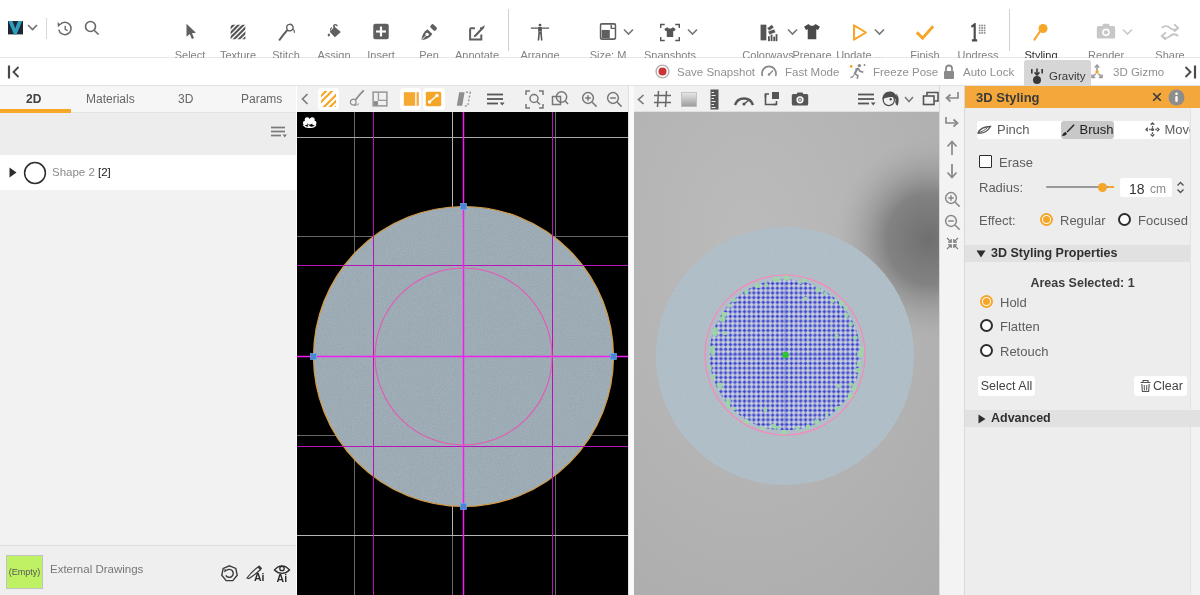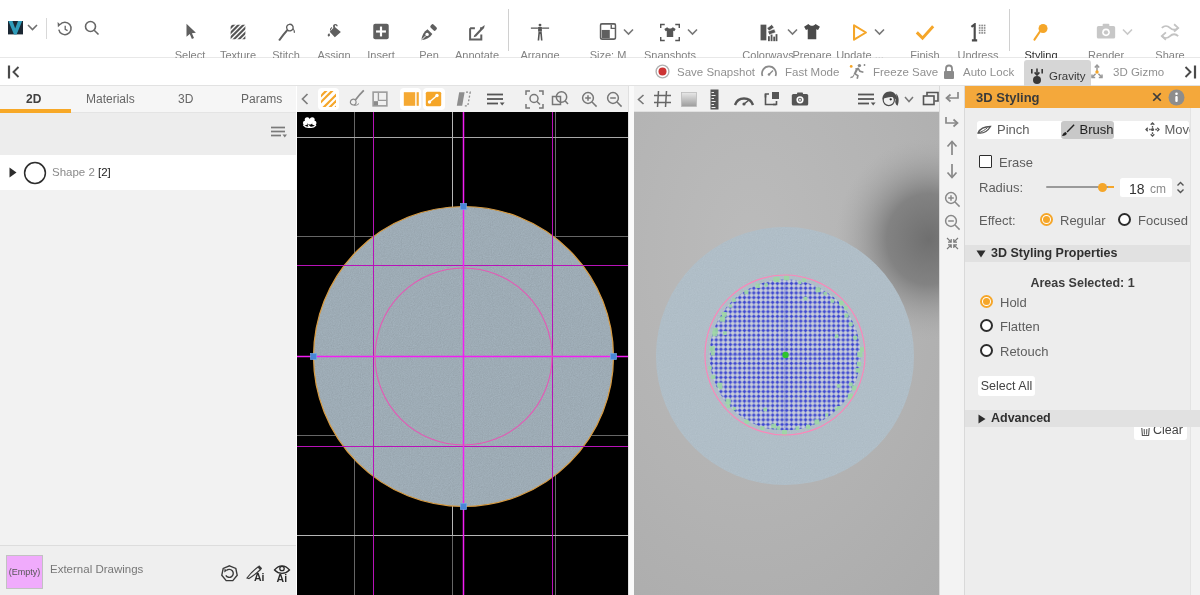--- a/index.html
+++ b/index.html
@@ -18,21 +18,21 @@
 
 #lpanel { position:absolute; left:0; top:86px; width:296px; height:509px; background:#f2f2f2; }
 #tabs { position:absolute; left:0; top:0; width:296px; height:27px; background:#f6f6f6; border-bottom:1px solid #e4e4e4;}
 .tab { position:absolute; top:6px; font-size:12px; color:#666; }
 #tabu { position:absolute; left:0; top:23px; width:71px; height:4px; background:#f7a827; }
 #searchrow { position:absolute; left:0; top:27px; width:296px; height:42px; background:#ededed; }
 #searchbox { position:absolute; left:6px; top:12px; width:257px; height:18px; background:#fff; border-radius:9px; }
 #searchbox span { position:absolute; left:10px; top:2px; font-size:12.5px; color:#9b9b9b; }
 #shaperow { position:absolute; left:0; top:69px; width:296px; height:35px; background:#fff; }
 #lbottom { position:absolute; left:0; top:459px; width:296px; height:50px; background:#efefef; border-top:1px solid #ddd; }
-#emptybox { position:absolute; left:6px; top:9px; width:37px; height:34px; background:#f0abfc; border:1px solid #c2c2c2; font-size:9px; color:#555; text-align:center; line-height:32px;}
+#emptybox { position:absolute; left:6px; top:9px; width:37px; height:34px; background:#bef264; border:1px solid #c2c2c2; font-size:9px; color:#555; text-align:center; line-height:32px;}
 
 #v2d { position:absolute; left:297px; top:86px; width:331px; height:509px; }
 #tb2d { position:absolute; left:0; top:0; width:331px; height:26px; background:#f1f1f1; }
 #cv2d { position:absolute; left:0; top:26px; width:331px; height:483px; background:#000; }
 #div2d3d { position:absolute; left:628px; top:86px; width:6px; height:509px; background:#fafafa; border-left:1px solid #e0e0e0;}
 
 #v3d { position:absolute; left:634px; top:86px; width:305px; height:509px; }
 #tb3d { position:absolute; left:0; top:0; width:305px; height:26px; background:#f1f1f1; border-bottom:1px solid #e0e0e0;}
 #cv3d { position:absolute; left:0; top:26px; width:305px; height:483px; }
 
@@ -298,21 +298,21 @@
     <div class="r2item" style="left:849px;">
         <svg width="17" height="17" viewBox="0 0 17 17">
           <g fill="#8a8a8a">
             <circle cx="10.4" cy="2.6" r="1.7"></circle>
             <path d="M6 5.6 L9.6 4.6 L11.4 7.6 L14.6 8.4 L14.2 10 L10.4 9 L9 6.8 L7 10.4 L9.8 12.2 L9 16 L7.4 15.6 L8 12.9 L4.6 11 L6.6 6.4 Z"></path>
             <path d="M5.6 11.8 L4 14.4 L1.2 15.2 L1.6 13.8 L3.6 13.2 L4.8 11.2 Z"></path>
             <path d="M14.5 2 L16.5 2 M15.5 1 L15.5 3" stroke="#8a8a8a" stroke-width="0.9"></path>
             <circle cx="2.2" cy="3.4" r="1.4" fill="#f5a629" stroke="none"></circle>
           </g>
         </svg>
-        <span>Freeze Save</span>
+        <span>Freeze Pose</span>
       </div>
     <div class="r2item" style="left:942px;">
         <svg width="14" height="16" viewBox="0 0 14 16">
           <rect x="2" y="7" width="10" height="8" rx="1" fill="#8a8a8a"></rect>
           <path d="M4 7 L4 4.5 A3 3 0 0 1 10 4.5 L10 7" fill="none" stroke="#8a8a8a" stroke-width="1.8"></path>
         </svg>
         <span>Auto Lock</span>
       </div>
     <div class="r2item" style="left:1024px;top:2px;height:23px;background:#d6d6d6;border-radius:3px;padding:16px 6px;gap:5px;color:#383838;">
         <svg width="14" height="17" viewBox="0 0 14 17">
@@ -809,21 +809,21 @@
     </div>
     <div class="abs" style="left:0;top:190px;width:235px;text-align:center;font-size:12.5px;font-weight:bold;color:#3c3c3c;">Areas Selected: 1</div>
     <div class="abs" style="left:15px;top:209px;width:13px;height:13px;border-radius:50%;border:2px solid #f5a629;background:#fff;"></div>
     <div class="abs" style="left:18px;top:212px;width:7px;height:7px;border-radius:50%;background:#f5a629;"></div>
     <span class="rp-label" style="left:35px;top:209px;">Hold</span>
     <div class="abs" style="left:15px;top:233px;width:13px;height:13px;border-radius:50%;border:2px solid #2d2d2d;background:#fff;"></div>
     <span class="rp-label" style="left:35px;top:233px;">Flatten</span>
     <div class="abs" style="left:15px;top:258px;width:13px;height:13px;border-radius:50%;border:2px solid #2d2d2d;background:#fff;"></div>
     <span class="rp-label" style="left:35px;top:258px;">Retouch</span>
     <div class="btnw" style="left:13px;top:290px;width:57px;height:20px;line-height:20px;">Select All</div>
-    <div class="btnw" style="left:169px;top:290px;width:53px;height:20px;line-height:20px;margin-top:44px;">
+    <div class="btnw" style="left:169px;top:290px;width:53px;height:20px;line-height:20px;">
       <svg class="abs" style="left:6px;top:4px;" width="11" height="12" viewBox="0 0 11 12">
           <path d="M0.5 2.5 L10.5 2.5 M3 2 L3 0.5 L8 0.5 L8 2 M1.8 4 L2.4 11.5 L8.6 11.5 L9.2 4" fill="none" stroke="#555" stroke-width="1.1"></path>
           <path d="M4.2 5 L4.4 10.5 M6.8 5 L6.6 10.5" stroke="#555" stroke-width="1"></path>
         </svg>
       <span style="margin-left:15px;">Clear</span>
     </div>
     <div class="abs" style="left:225px;top:22px;width:10px;height:487px;background:#f2f2f2;border-left:1px solid #e3e3e3;"></div>
     <div class="secbar" style="top:324px;">
       <svg class="abs" style="left:13px;top:4px;" width="8" height="10" viewBox="0 0 8 10">
           <path d="M0.5 0.5 L7.5 5 L0.5 9.5 Z" fill="#2d2d2d"></path>

